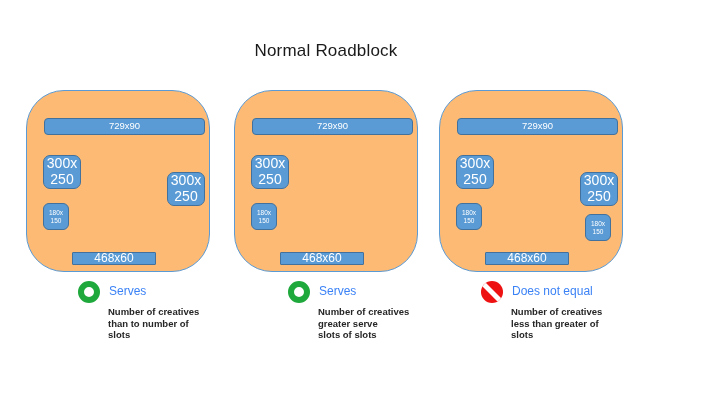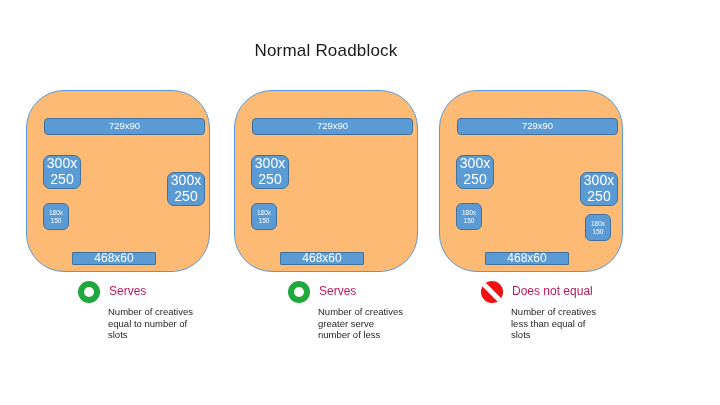--- a/index.html
+++ b/index.html
@@ -96,31 +96,32 @@
     top: 8.5px;
     height: 5px;
     background: #ffffff;
     transform: rotate(45deg);
   }
   .status-label {
     position: absolute;
     left: 31px;
     top: 3px;
     font-size: 12px;
-    color: #be185d;
+    color: #3b82f6;
     white-space: nowrap;
   }
   .status-desc {
     position: absolute;
     left: 30px;
     top: 25px;
     font-size: 9.5px;
     line-height: 11.5px;
     color: #262626;
     white-space: nowrap;
+    font-weight: bold;
   }
   .status-desc span { display: block; }
 </style>
 </head>
 <body>
 
 <div class="stage">
 
   <h1 class="title">Normal Roadblock</h1>
 
@@ -173,38 +174,38 @@
       <span>150</span>
     </div>
     <div class="adbox bar-bottom">468x60</div>
   </div>
 
   <div class="status-group g1">
     <div class="status-icon icon-serves"></div>
     <div class="status-label">Serves</div>
     <div class="status-desc">
       <span>Number of creatives</span>
-      <span>equal to number of</span>
+      <span>than to number of</span>
       <span>slots</span>
     </div>
   </div>
 
   <div class="status-group g2">
     <div class="status-icon icon-serves"></div>
     <div class="status-label">Serves</div>
     <div class="status-desc">
       <span>Number of creatives</span>
       <span>greater serve</span>
-      <span>number of less</span>
+      <span>slots of slots</span>
     </div>
   </div>
 
   <div class="status-group g3">
     <div class="status-icon icon-no"></div>
     <div class="status-label">Does not equal</div>
     <div class="status-desc">
       <span>Number of creatives</span>
-      <span>less than equal of</span>
+      <span>less than greater of</span>
       <span>slots</span>
     </div>
   </div>
 
 </div>
 
 </body></html>

